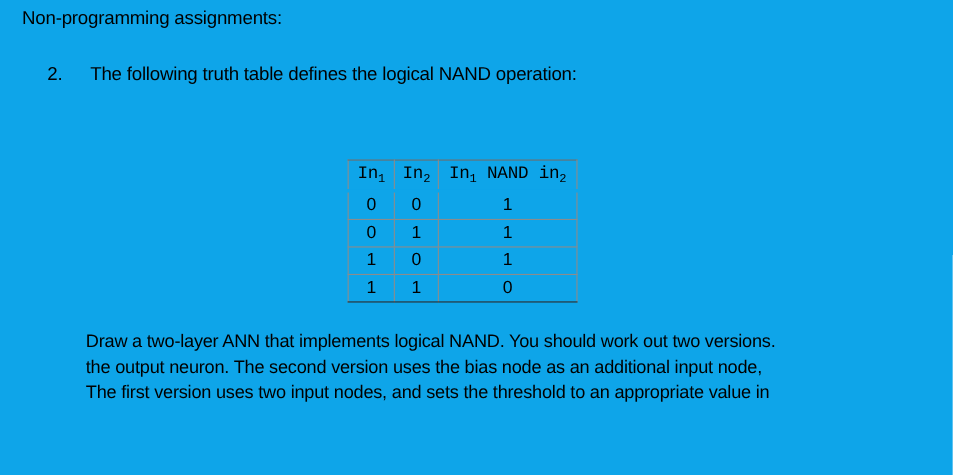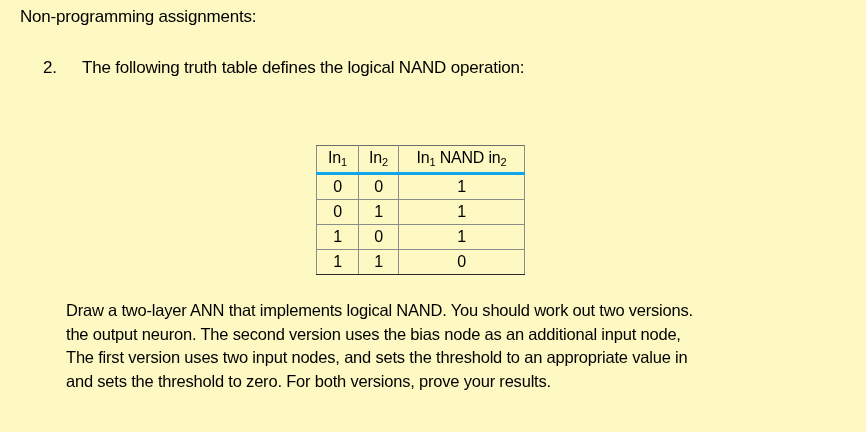--- a/index.html
+++ b/index.html
@@ -12,21 +12,21 @@
     height: 432px;
     position: relative;
     font-family: "Liberation Sans", sans-serif;
     color: #000000;
     overflow: hidden;
     -webkit-font-smoothing: none;
   }
   .page {
     position: absolute;
     inset: 0;
-    background: #fef9c3;
+    background: #0ea5e9;
   }
 
   
   .heading {
     position: absolute;
     left: 20px;
     top: 6px;
     font-size: 17px;
     line-height: 22px;
     letter-spacing: -0.2px;
@@ -69,38 +69,39 @@
     text-align: center;
     font-weight: normal;
     height: 24px;
     padding: 0 2px;
     vertical-align: middle;
   }
   table.truth-table tr.header-row th {
     border-bottom: 3px solid #0ea5e9;
     border-top: 1px solid #6e6e6e;
     padding-bottom: 2px;
+    font-family: Liberation Mono, monospace;
   }
   table.truth-table tr:last-child td {
     border-bottom: 1px solid #2b2b2b;
   }
   table.truth-table .c1 { width: 37px; }
   table.truth-table .c2 { width: 35px; }
   table.truth-table .c3 { width: 121px; margin-left: 34px; }
   table.truth-table sub {
     font-size: 11px;
     vertical-align: baseline;
     position: relative;
     top: 3px;
   }
 
   
   .paragraph {
     position: absolute;
-    left: 66px;
+    left: 78px;
     top: 299px;
     width: 740px;
     font-size: 16.5px;
     line-height: 23.5px;
     letter-spacing: -0.2px;
   }
   .paragraph .pline {
     white-space: nowrap;
     display: block;
   }
@@ -147,16 +148,15 @@
           <td class="c3">0</td>
         </tr>
       </tbody>
     </table>
   </div>
 
   <div class="paragraph">
     <span class="pline">Draw a two-layer ANN that implements logical NAND. You should work out two versions.</span>
     <span class="pline">the output neuron. The second version uses the bias node as an additional input node,</span>
     <span class="pline">The first version uses two input nodes, and sets the threshold to an appropriate value in</span>
-    <span class="pline">and sets the threshold to zero. For both versions, prove your results.</span>
   </div>
 
 </div>
 
 </body></html>

